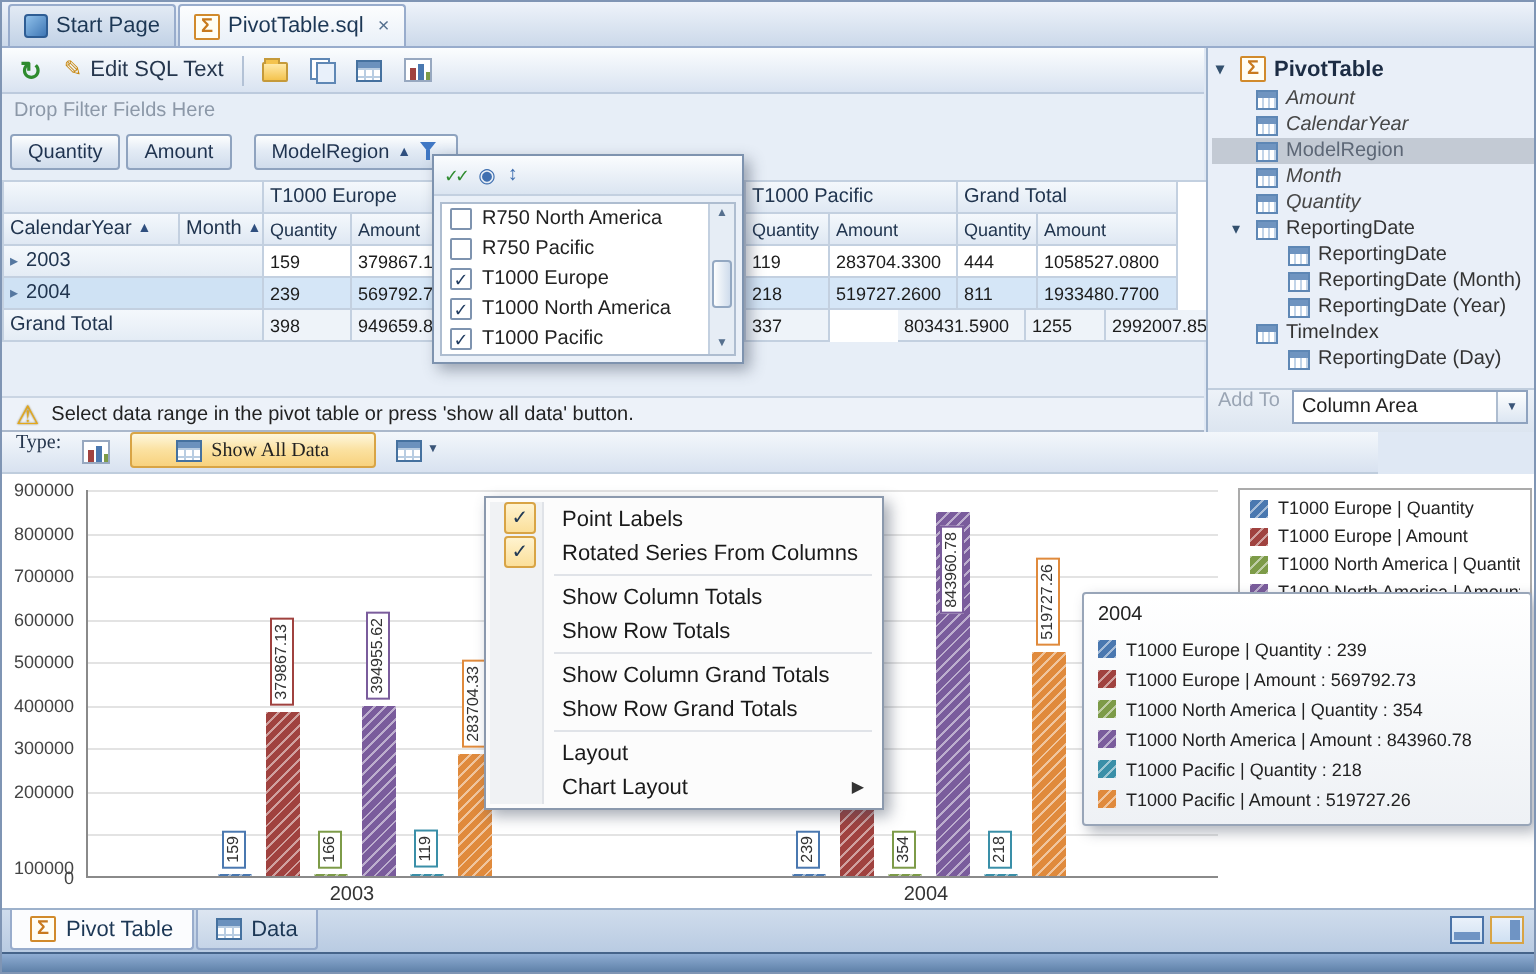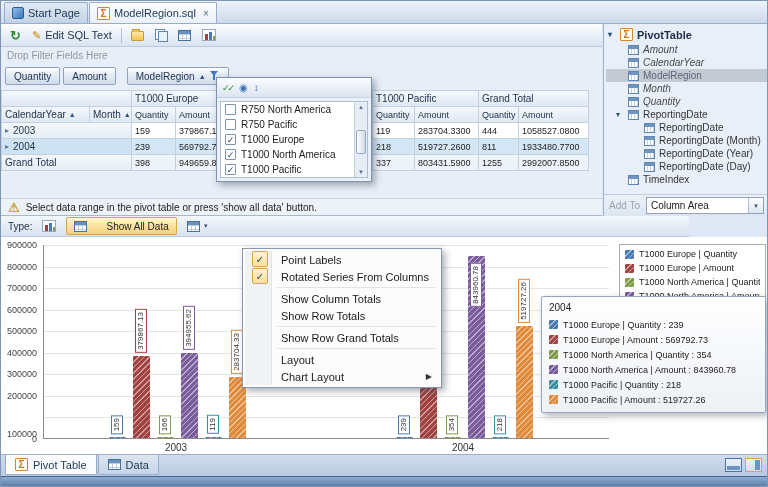--- a/index.html
+++ b/index.html
@@ -69,24 +69,24 @@
   .fp-check{width:11px;height:11px;border:1px solid #7e93af;background:#fff;display:flex;align-items:center;justify-content:center;font-size:9px;color:#1f3a5f;border-radius:1px;flex:none;}
   .fp-scroll{position:absolute;right:0;top:0;bottom:0;width:13px;background:#e6edf5;border-left:1px solid #c3d0e0;display:flex;flex-direction:column;align-items:center;justify-content:space-between;font-size:6px;color:#56708e;padding:2px 0;}
   .fp-thumb{position:absolute;right:1px;top:28px;width:10px;height:24px;background:linear-gradient(90deg,#fdfefe,#cfdcec);border:1px solid #93a8c2;border-radius:2px;}
   .fp-buttons{display:flex;justify-content:flex-end;gap:6px;padding:2px 5px 5px;}
   .fp-btn{min-width:44px;height:19px;display:flex;align-items:center;justify-content:center;font-size:10px;color:#1f3350;background:linear-gradient(#fdfefe,#e3ebf5 45%,#cfdbeb);border:1px solid #8fa3bf;border-radius:2px;}
 
   
   .warn-bar{position:absolute;left:0;top:197px;width:601px;height:18px;background:#edf2f9;border-top:1px solid #cad5e3;border-bottom:1px solid #aab8cb;display:flex;align-items:center;gap:6px;padding:0 7px;font-size:10px;color:#222;}
 
   
-  .chart-toolbar{position:absolute;left:0;top:215px;width:688px;height:21px;background:linear-gradient(#f3f7fb,#d8e2f0);border-bottom:1px solid #bfcddd;display:flex;align-items:center;gap:6px;padding:0 7px;font-size:10px;color:#25364d;}
+  .chart-toolbar{position:absolute;left:0;top:215px;width:688px;height:21px;background:linear-gradient(#f3f7fb,#d8e2f0);border-bottom:1px solid #bfcddd;display:flex;gap:6px;padding:0 7px;font-size:10px;color:#25364d;font-family:Liberation Serif, serif;}
   .type-combo{width:150px;height:17px;background:#fff;border:1px solid #8fa3bf;display:flex;align-items:center;gap:4px;padding-left:4px;}
   .combo-arrow{margin-left:auto;width:15px;height:100%;background:linear-gradient(#fdfefe,#dce6f2);border-left:1px solid #aebdd0;display:flex;align-items:center;justify-content:center;font-size:6px;color:#3a5578;flex:none;}
-  .sad-btn{height:18px;display:flex;align-items:center;gap:19px;padding:0 7px;font-size:10px;background:linear-gradient(#fef7dd,#fbe1a0 50%,#f8d27e);border:1px solid #d8a445;border-radius:2px;color:#222;}
+  .sad-btn{height:18px;display:flex;align-items:center;gap:5px;padding:0 22px;font-size:10px;background:linear-gradient(#fef7dd,#fbe1a0 50%,#f8d27e);border:1px solid #d8a445;border-radius:2px;color:#222;}
   .mini-btn{height:18px;display:flex;align-items:center;gap:3px;padding:0 4px;}
   .arrow-sm{font-size:6px;color:#3a5578;}
 
   
   .chart-panel{position:absolute;left:0;top:236px;width:768px;height:217px;background:#fff;}
   .plot{position:absolute;left:42px;top:8px;width:566px;height:194px;border-left:1px solid #8a8a8a;border-bottom:1px solid #8a8a8a;}
   .gridline{position:absolute;left:0;width:100%;height:1px;background:#e3e3e3;}
   .ylabel{position:absolute;left:0;width:36px;text-align:right;font-size:9px;color:#444;}
   .xlabel{position:absolute;top:205px;width:50px;text-align:center;font-size:10px;color:#333;}
   .bar{position:absolute;bottom:0;z-index:2;}
@@ -113,21 +113,21 @@
   .tree{position:absolute;top:2px;left:2px;right:2px;}
   .tree-root{display:flex;align-items:center;gap:4px;height:17px;font-size:11px;font-weight:bold;color:#1c2c44;padding-left:2px;}
   .tree-arrow{font-size:8px;color:#33506e;width:8px;flex:none;}
   .tree-item{display:flex;align-items:center;gap:4px;height:13px;font-size:10px;color:#333;padding-left:22px;}
   .tree-item.grp{padding-left:10px;}
   .tree-item.lvl2{padding-left:38px;}
   .tree-item.italic .tree-label{font-style:italic;color:#474747;}
   .tree-item.selected{background:#c3cad4;}
   .tree-item.selected .tree-label{color:#5d6776;}
   .field-icon{width:11px;height:10px;border:1px solid #5e87b5;flex:none;background-color:#fff;background-image:linear-gradient(#6f94c0,#6f94c0),repeating-linear-gradient(90deg,rgba(0,0,0,0) 0 2px,#c2d4e8 2px 3px);background-size:100% 3px,100% 100%;background-repeat:no-repeat,repeat;}
-  .addto-row{position:absolute;left:0;bottom:0;width:100%;height:22px;background:linear-gradient(#edf2f8,#dce5f0);border-top:1px solid #c0cddd;display:flex;align-items:center;gap:6px;padding:0 5px;font-size:10px;}
+  .addto-row{position:absolute;left:0;bottom:0;width:100%;height:22px;background:linear-gradient(#edf2f8,#dce5f0);border-top:1px solid #c0cddd;display:flex;align-items:flex-start;gap:6px;padding:0 5px;font-size:10px;}
   .addto-btn{color:#9aa5b4;}
   .area-combo{flex:1;height:17px;background:#fff;border:1px solid #8fa3bf;display:flex;align-items:center;padding-left:4px;font-size:10px;color:#222;}
 
   
   .bottom-bar{position:absolute;left:0;top:453px;width:768px;height:22px;background:linear-gradient(#cfdcec,#b9cbe2);border-top:1px solid #9db1cb;display:flex;align-items:flex-start;padding:0 4px;gap:1px;}
   .btab{height:20px;display:flex;align-items:center;gap:5px;padding:0 9px;font-size:11px;color:#1c3755;background:linear-gradient(#dde6f1,#c5d4e7);border:1px solid #98accc;border-top:none;border-radius:0 0 2px 2px;}
   .btab.active{background:#fbfcfe;}
   .bb-icons{margin-left:auto;display:flex;gap:3px;align-items:center;height:20px;padding-right:3px;}
   .win-icon{width:17px;height:14px;border:1px solid #4a73a8;background:linear-gradient(#eaf1fa,#cfe0f2);position:relative;}
   .win-icon.bottom::after{content:"";position:absolute;left:1px;right:1px;bottom:1px;height:4px;background:#6f94c4;}
@@ -140,21 +140,21 @@
 
 <div class="app">
 
   <div class="doc-tabbar">
     <div class="doc-tab">
       <span class="i-start"></span>
       <span>Start Page</span>
     </div>
     <div class="doc-tab active">
       <span class="i-sigma">Σ</span>
-      <span>ModelRegion.sql</span>
+      <span>PivotTable.sql</span>
       <span class="tab-close">×</span>
     </div>
   </div>
 
   <div class="toolbar">
     <div class="tbtn">
       <span class="i-refresh">↻</span>
     </div>
     <div class="tbtn">
       <span class="i-pencil">✎</span>
@@ -247,21 +247,21 @@
         </div>
         <div class="pt-row total">
           <div class="pt-cell pt-label-cell" style="width: 130px;">
             <span>Grand Total</span>
           </div>
           <div class="pt-cell pt-v" style="width: 44px;">398</div>
           <div class="pt-cell pt-v" style="width: 62px;">949659.8600</div>
           <div class="pt-cell pt-v" style="width: 52px;">520</div>
           <div class="pt-cell pt-v" style="width: 83px;">1238916.4000</div>
           <div class="pt-cell pt-v" style="width: 42px;">337</div>
-          <div class="pt-cell pt-v" style="width: 64px;">803431.5900</div>
+          <div class="pt-cell pt-v" style="width: 64px; margin-left: 34px;">803431.5900</div>
           <div class="pt-cell pt-v" style="width: 40px;">1255</div>
           <div class="pt-cell pt-v" style="width: 70px;">2992007.8500</div>
         </div>
       </div>
   </div>
 
   <div class="filter-popup">
     <div class="fp-toolbar">
       <span class="fp-tool green">✓✓</span>
       <span class="fp-tool blue">◉</span>
@@ -403,20 +403,23 @@
       </div>
       <div class="cm-sep"></div>
       <div class="cm-item">
         <span>Show Column Totals</span>
       </div>
       <div class="cm-item">
         <span>Show Row Totals</span>
       </div>
       <div class="cm-sep"></div>
       <div class="cm-item">
+        <span>Show Column Grand Totals</span>
+      </div>
+      <div class="cm-item">
         <span>Show Row Grand Totals</span>
       </div>
       <div class="cm-sep"></div>
       <div class="cm-item">
         <span>Layout</span>
       </div>
       <div class="cm-item">
         <span>Chart Layout</span>
         <span class="cm-sub">▶</span>
       </div>
@@ -489,27 +492,27 @@
           <span class="tree-label">ReportingDate</span>
         </div>
         <div class="tree-item lvl2">
           <span class="field-icon"></span>
           <span class="tree-label">ReportingDate (Month)</span>
         </div>
         <div class="tree-item lvl2">
           <span class="field-icon"></span>
           <span class="tree-label">ReportingDate (Year)</span>
         </div>
+        <div class="tree-item">
+          <span class="field-icon"></span>
+          <span class="tree-label">TimeIndex</span>
+        </div>
         <div class="tree-item lvl2">
           <span class="field-icon"></span>
           <span class="tree-label">ReportingDate (Day)</span>
-        </div>
-        <div class="tree-item">
-          <span class="field-icon"></span>
-          <span class="tree-label">TimeIndex</span>
         </div>
       </div>
     <div class="addto-row">
       <span class="addto-btn">Add To</span>
       <div class="area-combo">
         <span>Column Area</span>
         <span class="combo-arrow">▼</span>
       </div>
     </div>
   </div>

